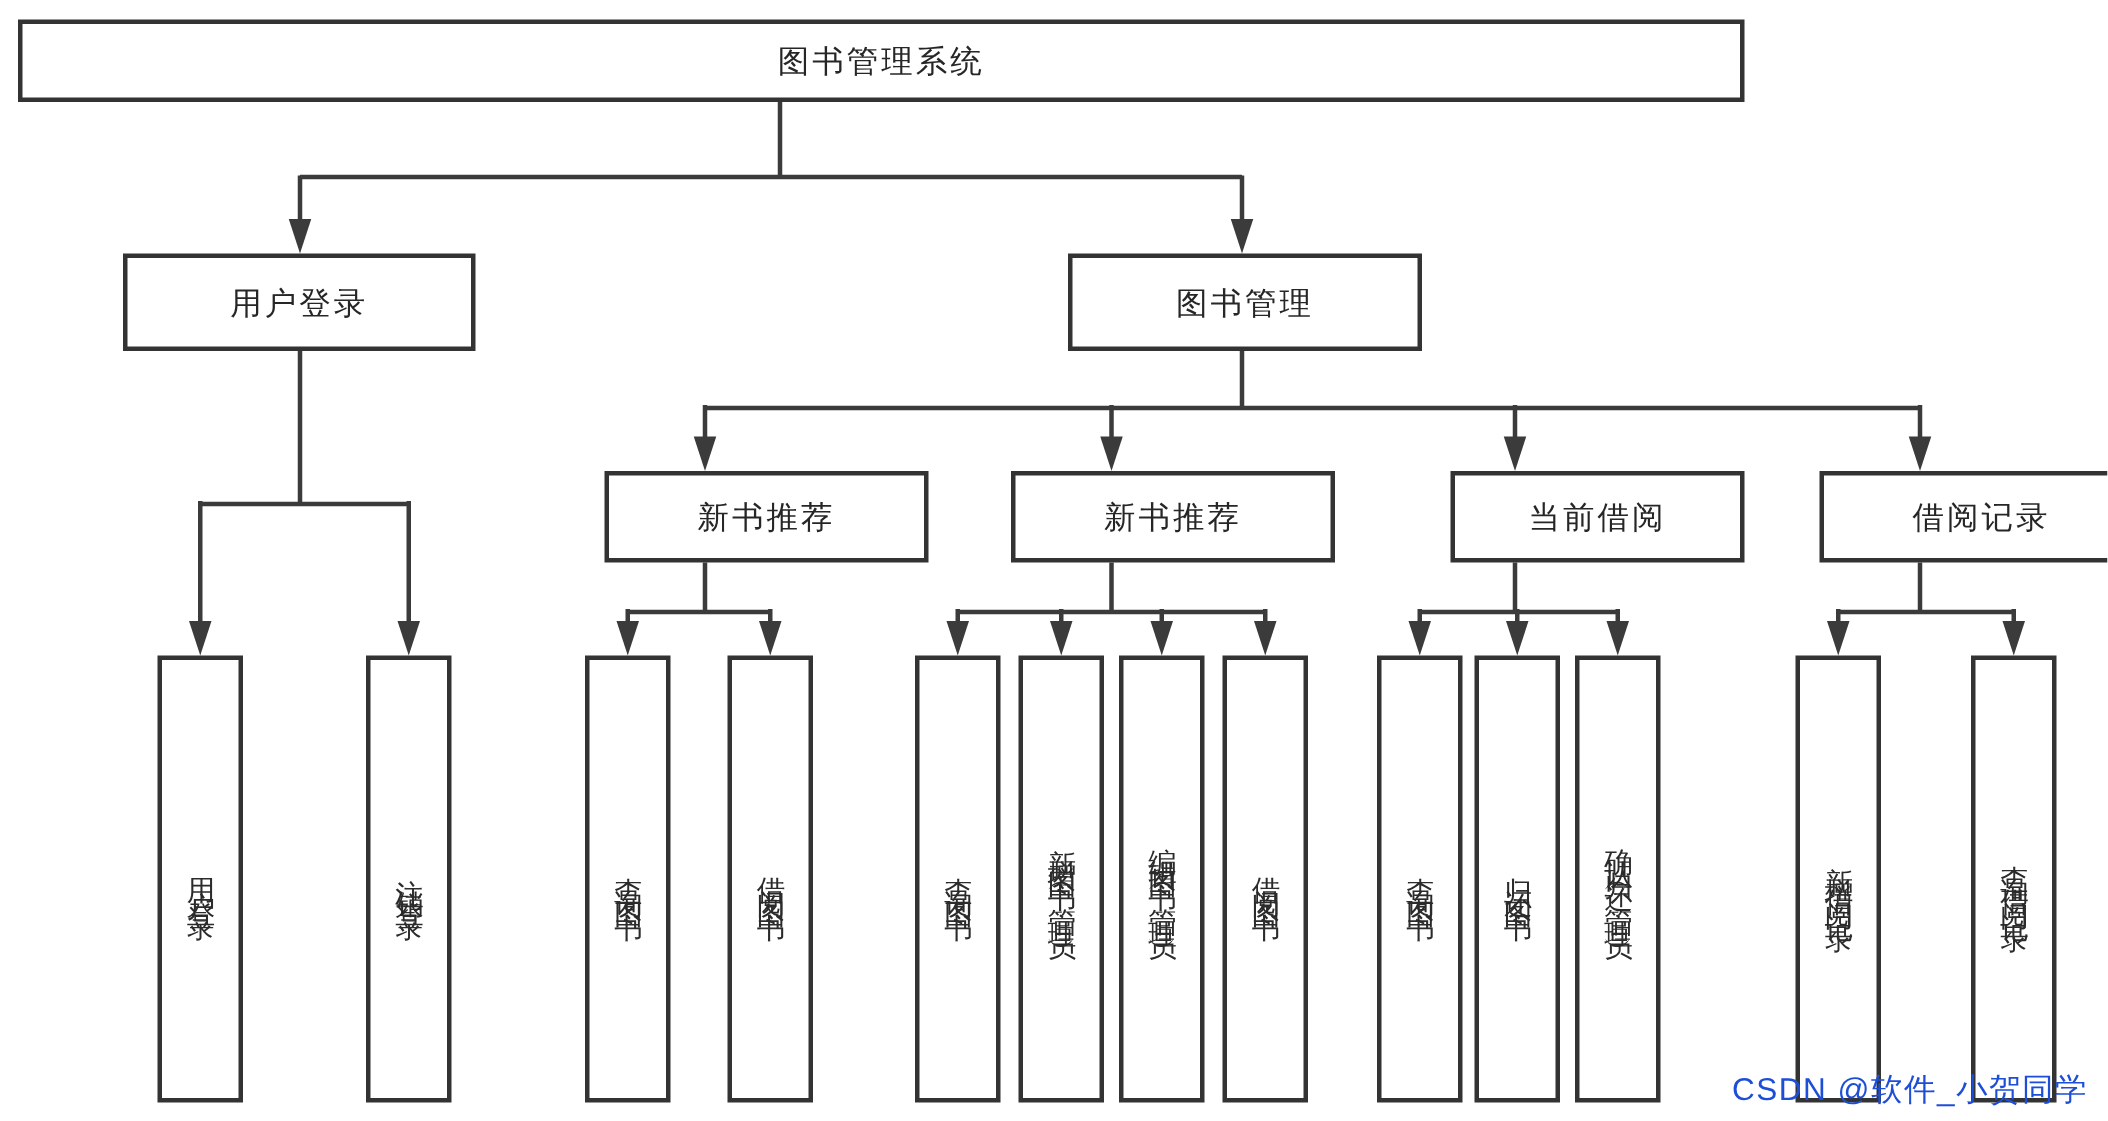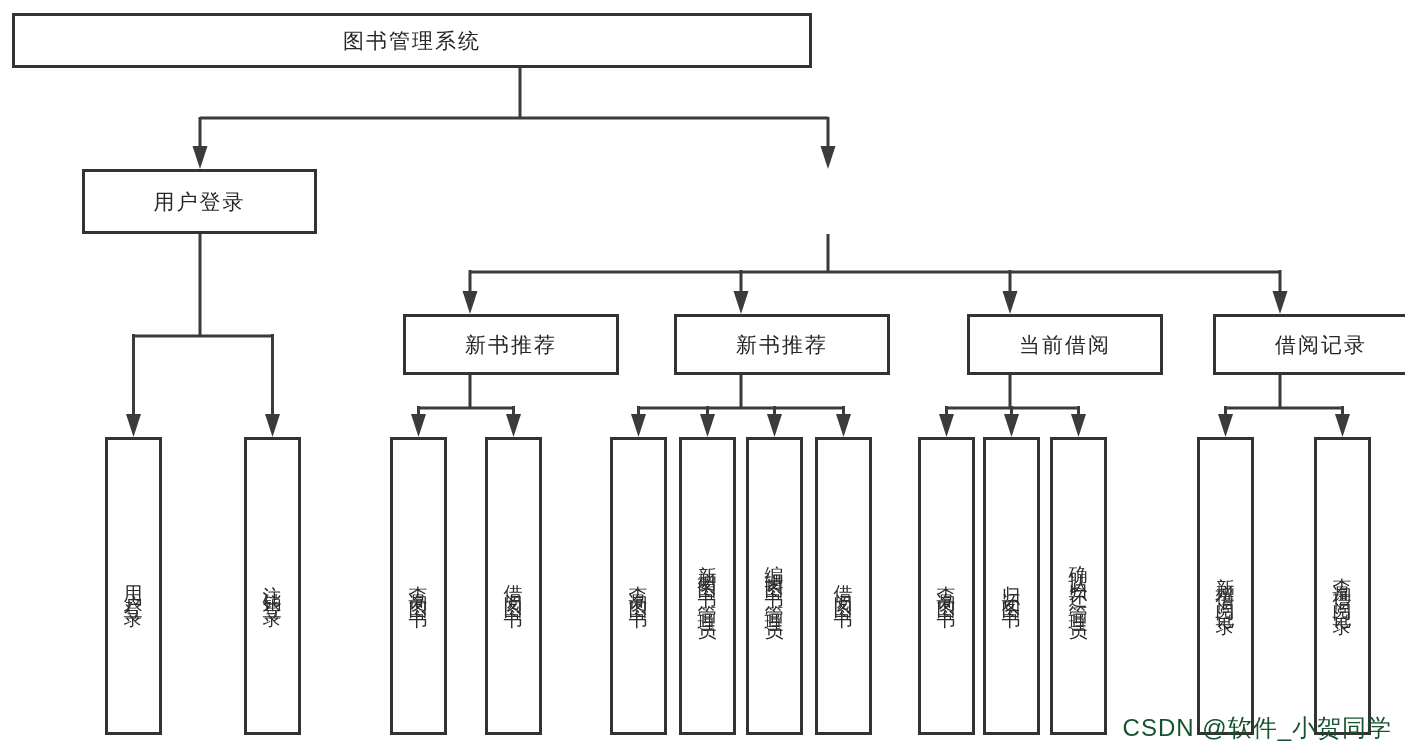--- a/index.html
+++ b/index.html
@@ -26,40 +26,40 @@
     border: 3px solid #333333;
     box-sizing: border-box;
     display: flex;
     align-items: center;
     justify-content: center;
     color: #262626;
     font-size: 21px;
     letter-spacing: 2px;
     z-index: 1;
   }
-  .root  { left: 12px;  top: 13px;  width: 800px; height: 55px; }
+  .root  { left: 12px;  top: 13px;  width: 1151px; height: 55px; }
   .l2    { top: 169px; height: 65px; }
   .l3    { top: 314px; height: 61px; margin-left: 41px; }
   .leaf  { top: 437px; width: 57px; height: 298px; }
   .vtext {
     writing-mode: vertical-rl;
     text-orientation: mixed;
     font-size: 19px;
     line-height: 1;
     letter-spacing: 8px;
     white-space: nowrap;
     color: #2b2b2b;
   }
   .watermark {
     position: absolute;
     top: 712px;
     right: 13px;
-    font-size: 24px;
+    font-size: 21px;
     letter-spacing: 1px;
-    color: #14532d;
+    color: #1d4ed8;
     z-index: 5;
   }
   
   .n-user-login { left: 82px;  width: 235px; }
   .n-book-mgmt  { left: 712px; width: 236px; }
   .n-newrec     { left: 362px;  width: 216px; }
   .n-borrowing  { left: 633px;  width: 216px; }
   .n-current    { left: 926px;  width: 196px; }
   .n-records    { left: 1172px; width: 216px; }
   .lf-login        { left: 105px; }
@@ -127,20 +127,21 @@
     <g>
       <path d="M1280,375 V408 M1225.5,408 H1342.5 M1225.5,406 V418 M1342.5,406 V418"></path>
       <polygon points="1218,414 1233,414 1225.5,437"></polygon>
       <polygon points="1335,414 1350,414 1342.5,437"></polygon>
     </g>
   </svg>
 
   <div class="box root">图书管理系统</div>
 
   <div class="box l2 n-user-login">用户登录</div>
+  <div class="box l2 n-book-mgmt">图书管理</div>
 
   <div class="box l3 n-newrec">新书推荐</div>
   <div class="box l3 n-borrowing">新书推荐</div>
   <div class="box l3 n-current">当前借阅</div>
   <div class="box l3 n-records">借阅记录</div>
 
   <div class="box leaf lf-login">
     <span class="vtext">用户登录</span>
   </div>
   <div class="box leaf lf-logout">

